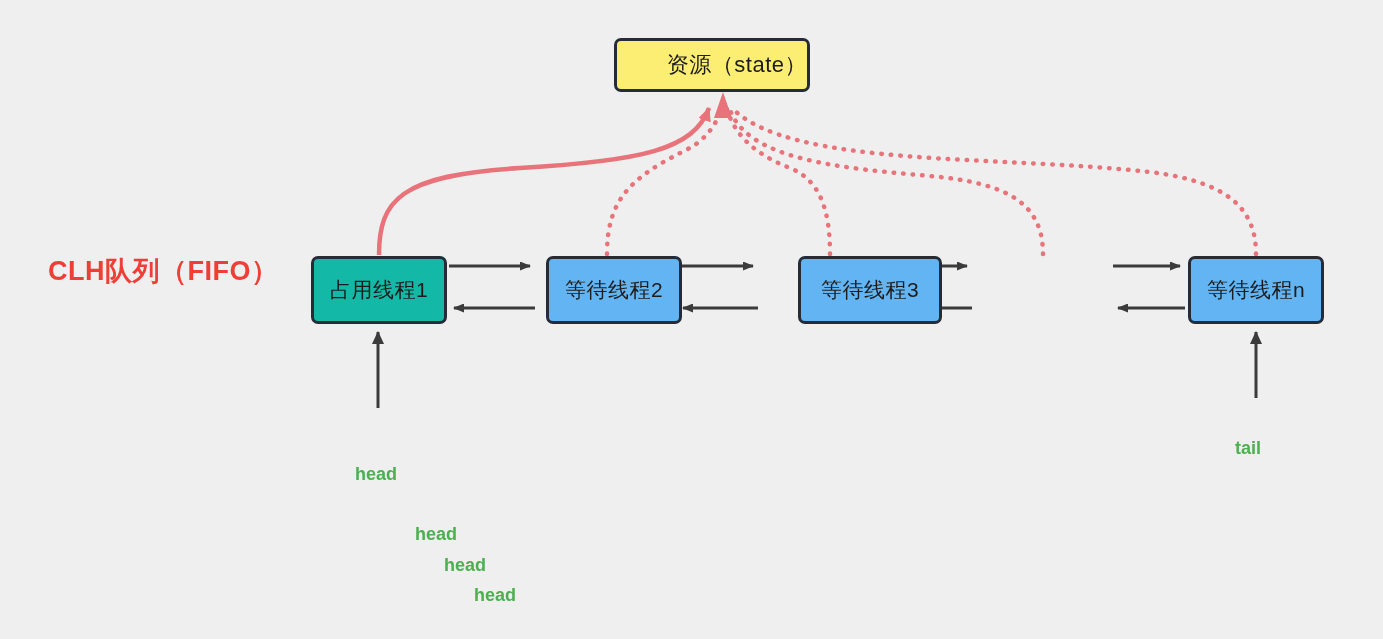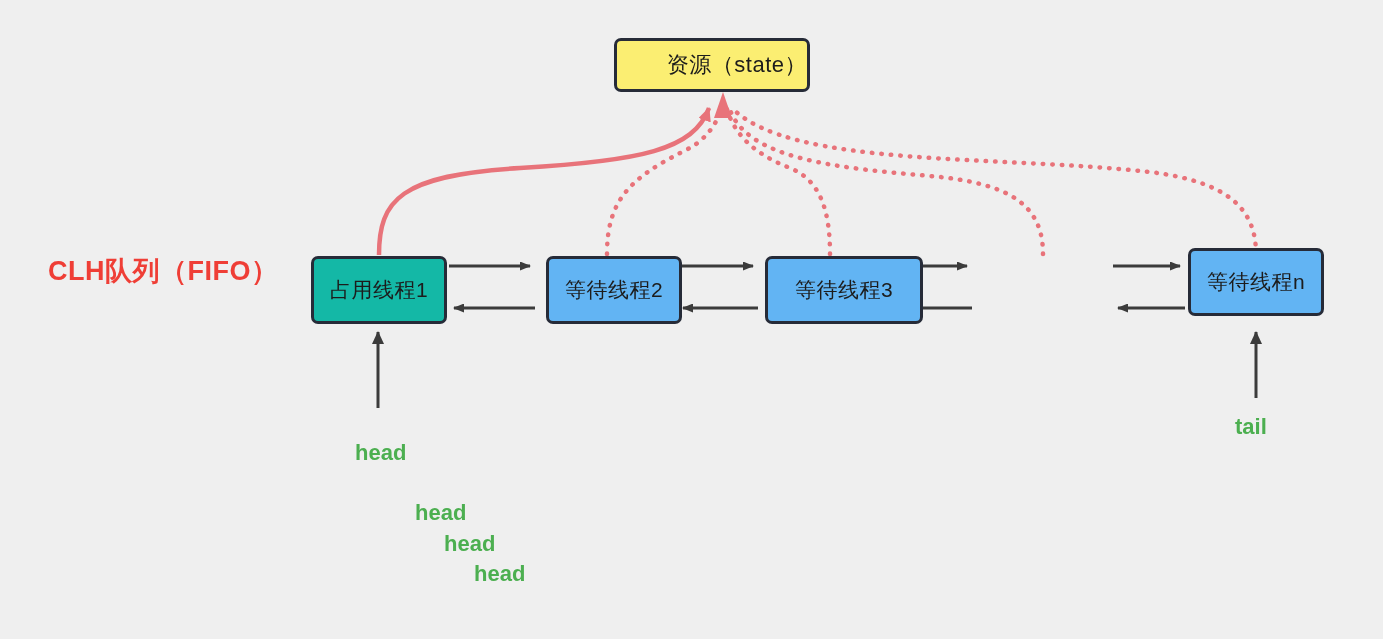--- a/index.html
+++ b/index.html
@@ -42,22 +42,23 @@
   .label {
     position: absolute;
     white-space: nowrap;
   }
   .label.title {
     font-size: 27px;
     font-weight: bold;
     letter-spacing: 0.5px;
   }
   .label.ptr {
-    font-size: 22px;
+    font-size: 18px;
     font-weight: bold;
+    margin-top: 24px;
   }
 </style>
 </head>
 <body>
 
 <div id="canvas">
 
   <svg class="layer" viewBox="0 0 1383 639">
     <defs>
       <marker id="arrowDark" markerWidth="11" markerHeight="9" refX="10" refY="4.5" orient="auto" markerUnits="userSpaceOnUse">
@@ -108,26 +109,26 @@
   </div>
 
   <div class="node" style="left:311px; top:256px; width:136px; height:68px; background:#14b8a6;">
     <span>占用线程1</span>
   </div>
 
   <div class="node" style="left:538px; top:256px; width:136px; height:68px; background:#62b4f3;margin-left:8px;">
     <span>等待线程2</span>
   </div>
 
-  <div class="node" style="left:765px; top:256px; width:158px; height:68px; background:#62b4f3;">
+  <div class="node" style="left:798px; top:256px; width:144px; height:68px; background:#62b4f3;">
     <span>等待线程3</span>
   </div>
 
 
-  <div class="node" style="left:1188px; top:248px; width:136px; height:68px; background:#62b4f3;">
+  <div class="node" style="left:1188px; top:256px; width:136px; height:68px; background:#62b4f3;">
     <span>等待线程n</span>
   </div>
 
   <div class="label title" style="left:48px; top:253px; color:#ef3e36;">CLH队列（FIFO）</div>
 
   <div class="label ptr" style="left:355px; top:440px; color:#4caf50;">head</div>
 
   <div class="label ptr" style="left:1235px; top:414px; color:#4caf50;">tail</div>
 
   <div class="label ptr" style="left:415px; top:500px; color:#4caf50;">head</div>

